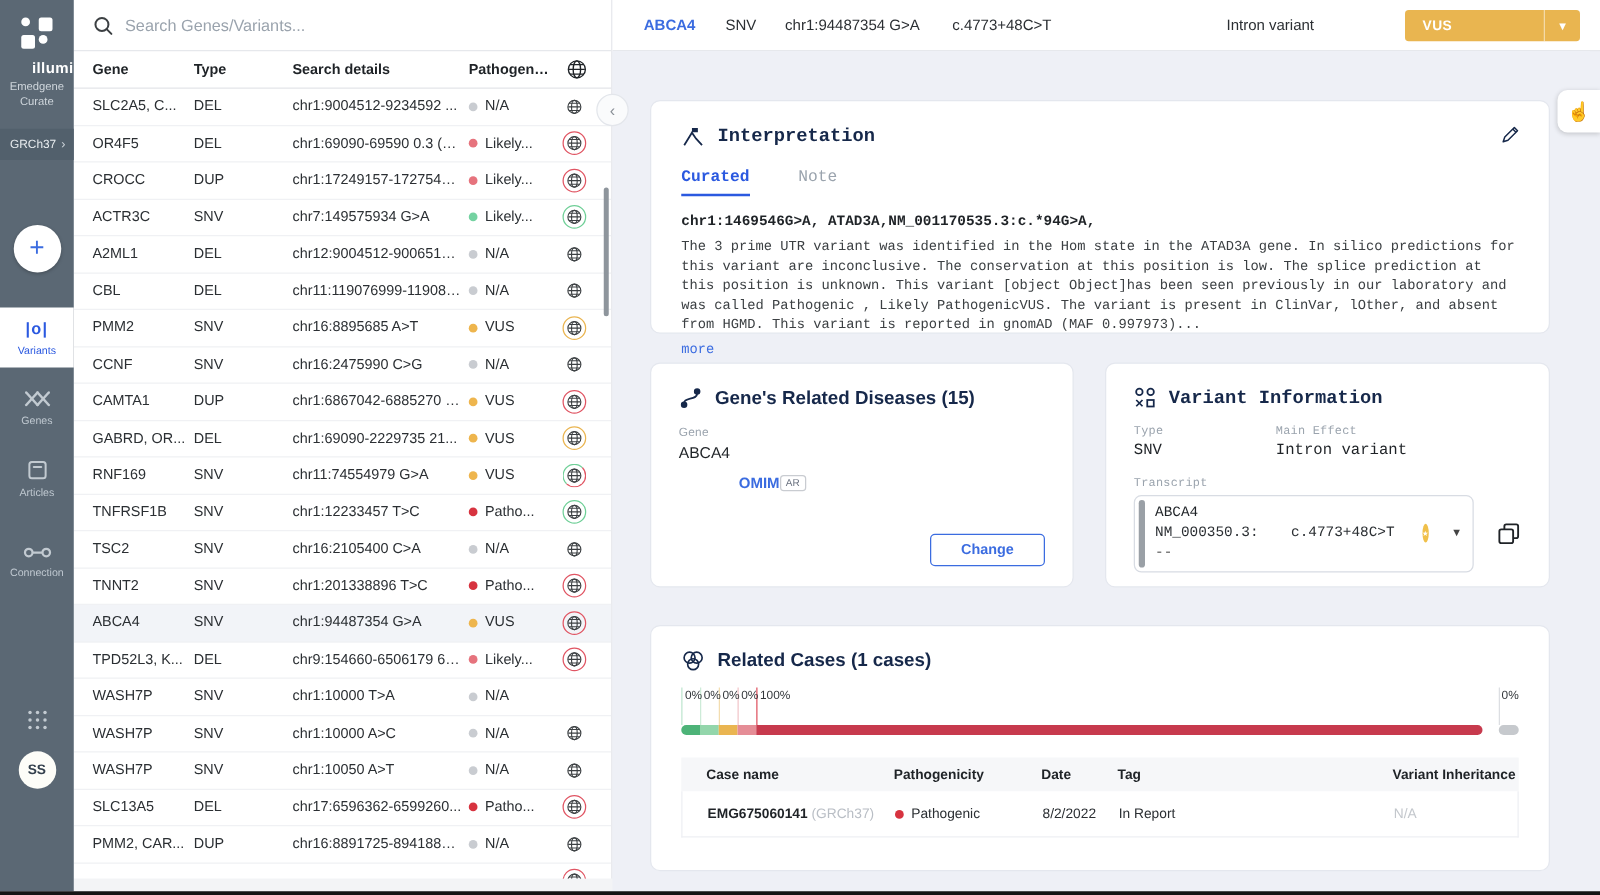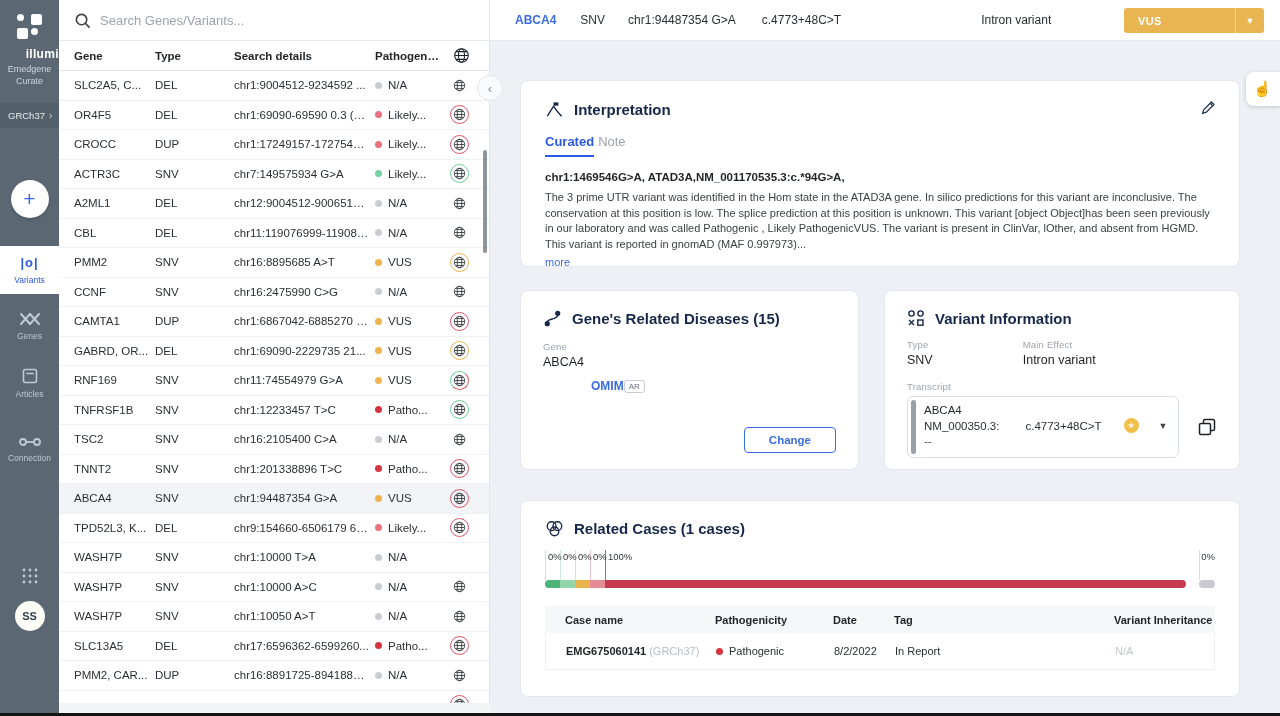--- a/index.html
+++ b/index.html
@@ -57,40 +57,40 @@
   .tb-cdot { margin-left:26px; }
   .tb-effect { margin-left:140px; }
   .class-btn { position:absolute; right:16px; top:8px; width:140px; height:25px; background:#e9b550; border-radius:3px; display:flex; cursor:pointer; }
   .class-btn .cb-main { flex:1; color:#fff; font-size:11px; font-weight:700; letter-spacing:.4px; display:flex; align-items:center; padding-left:14px; }
   .class-btn .cb-caret { width:29px; border-left:1px solid rgba(255,255,255,.5); color:#fff; font-size:9px; display:flex; align-items:center; justify-content:center; }
   .content { position:absolute; top:41px; left:0; right:0; bottom:0; background:#eef0f6; padding:39px 40px 0 30px; }
 
   .card { background:#fff; border:1px solid #e4e7ee; border-radius:8px; }
   .card-title { display:flex; align-items:center; gap:10px; font-size:15px; font-weight:700; color:#16284a; }
 
-  .card-interp { height:187px; padding:19px 24px; position:relative; }
+  .card-interp { height:187px; padding:19px 24px; position:relative;font-family:Liberation Mono, monospace; }
   .edit-pencil { position:absolute; right:22px; top:18px; cursor:pointer; }
-  .tabs { display:flex; gap:4px; margin-top:15px; font-size:13px; }
+  .tabs { display:flex; gap:39px; margin-top:15px; font-size:13px; }
   .tab { padding-bottom:6px; cursor:pointer; color:#9aa3ad; }
   .tab.active { color:#2b59e0; font-weight:700; border-bottom:2px solid #2b59e0; }
   .interp-headline { font-size:11.5px; font-weight:700; margin-top:14px; color:#1f2327; }
   .interp-body { font-size:11px; line-height:1.42; color:#3c4043; margin-top:7px; }
   .more-link { color:#3b6ce0; font-size:11px; margin-top:2px; display:inline-block; cursor:pointer; }
 
   .card-row { display:flex; gap:25px; margin-top:23px; }
   .card-diseases { width:355px; height:180px; padding:18px 22px; position:relative; }
   .small-label { font-size:9.5px; color:#9aa3ad; letter-spacing:.2px; }
   .gene-name { font-size:12.5px; color:#1f2327; margin-top:3px; }
   .disease-name { font-size:13.5px; font-weight:700; color:#1f2327; margin-top:13px; line-height:1.35; letter-spacing:.2px; width:310px; }
   .omim-row { margin-top:10px; display:flex; align-items:flex-end; gap:0;margin-left:48px; }
   .omim-link { color:#3b6ce0; font-size:12px; font-weight:700; cursor:pointer; }
   .ar-badge { font-size:8px; color:#6b7280; border:1px solid #c9ccd1; border-radius:3px; padding:1px 4px; background:#fff; }
   .change-btn { position:absolute; right:22px; bottom:16px; border:1px solid #3b6ce0; color:#3b6ce0; background:#fff; font-size:11.5px; font-weight:700; padding:6px 24px; border-radius:4px; cursor:pointer; font-family:"Liberation Sans",sans-serif; }
 
-  .card-vinfo { flex:1; height:180px; padding:18px 22px; }
+  .card-vinfo { flex:1; height:180px; padding:18px 22px;font-family:Liberation Mono, monospace; }
   .vi-fields { display:flex; margin-top:12px; }
   .vi-field .vi-val { font-size:12.5px; color:#1f2327; margin-top:3px; }
   .vi-field:last-child { margin-left:90px; }
   .transcript-label { margin-top:14px; }
   .tr-row { display:flex; align-items:center; gap:18px; margin-top:4px; }
   .transcript-box { width:272px; height:62px; border:1px solid #d8dce3; border-radius:6px; position:relative; padding:7px 10px 7px 16px; overflow:hidden; cursor:pointer; }
   .transcript-box::before { content:""; position:absolute; left:3px; top:3px; bottom:3px; width:5px; background:#9aa0a6; border-radius:3px; }
   .tr-gene { font-size:11.5px; color:#1f2327; }
   .tr-line2 { display:flex; align-items:center; font-size:11.5px; margin-top:2px;text-align:right; }
   .tr-cdot { margin-left:26px; }

